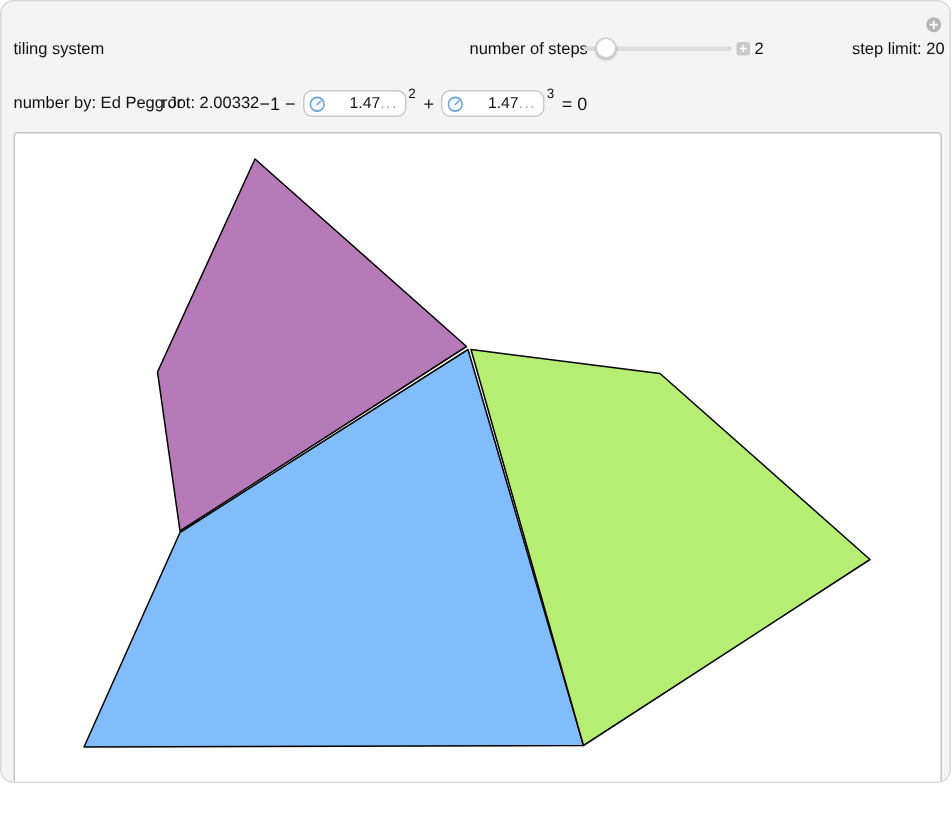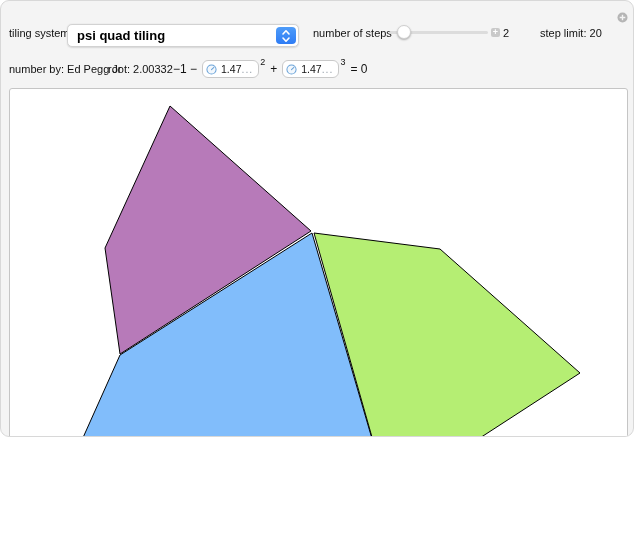--- a/index.html
+++ b/index.html
@@ -1,19 +1,19 @@
 <!DOCTYPE html>
 <html><head>
 <meta charset="utf-8">
 <style>
   * { margin: 0; padding: 0; box-sizing: border-box; }
   html, body { background: #ffffff; font-family: "Liberation Sans", sans-serif; }
   .window {
     position: relative;
-    width: 634px; height: 437px;
+    width: 634px; height: 522px;
     background: #f4f4f4;
     border: 1px solid #d8d8d8;
     border-radius: 9px;
     overflow: hidden;
   }
   .lbl {
     position: absolute;
     font-size: 11px; color: #111;
     white-space: nowrap;
   }
@@ -69,21 +69,21 @@
   .root-box {
     display: inline-flex; align-items: center;
     height: 18px;
     margin-left: 5px;
     padding: 0 5px 0 3px;
     background: #ffffff;
     border: 1px solid #c9c9c9;
     border-radius: 6px;
     font-size: 10.5px;
   }
-  .root-box .num { margin-left: 4px; color: #111; }
+  .root-box .num { margin-left: 16px; color: #111; }
   .root-box .dots { color: #9aa4ae; letter-spacing: 1px; }
   .sup { font-size: 9px; position: relative; top: -7px; margin-left: 1px; }
   .op { margin-left: 5px; }
   
   .canvas {
     position: absolute; left: 8px; top: 87px;
     width: 619px; height: 460px;
     background: #ffffff;
     border: 1px solid #c5c5c5;
     border-radius: 3px;
@@ -98,43 +98,32 @@
     border-left: 1px solid #cccccc;
   }
 </style>
 </head>
 <body>
 
 <div class="window">
 
   <span class="lbl" style="left:8px; top:26px;">tiling system</span>
 
-  <div class="dropdown">
-    <span class="dropdown-text">psi quad tiling</span>
-    <div class="dropdown-btn">
-      <span style="display:flex;">
-        <svg width="10" height="14" viewBox="0 0 10 14">
-          <path d="M2 5 L5 1.8 L8 5" fill="none" stroke="#ffffff" stroke-width="1.6" stroke-linecap="round" stroke-linejoin="round"></path>
-          <path d="M2 9 L5 12.2 L8 9" fill="none" stroke="#ffffff" stroke-width="1.6" stroke-linecap="round" stroke-linejoin="round"></path>
-        </svg>
-      </span>
-    </div>
-  </div>
 
   <span class="lbl" style="left:312px; top:26px;">number of steps</span>
 
   <div class="slider-track">
     <div class="slider-thumb" style="left: calc(15% - 7px);"></div>
   </div>
 
   <div class="stepper">+</div>
 
   <span class="lbl" style="left:502px; top:26px;">2</span>
 
-  <span class="lbl" style="left:539px; top:26px;">step limit: 20</span>
+  <span class="lbl" style="left:567px; top:26px;">step limit: 20</span>
 
   <div class="gear-btn">
     <svg width="11" height="11" viewBox="0 0 11 11">
       <circle cx="5.5" cy="5.5" r="5" fill="#b5b5b5"></circle>
       <line x1="5.5" y1="2.7" x2="5.5" y2="8.3" stroke="#f4f4f4" stroke-width="1.4"></line>
       <line x1="2.7" y1="5.5" x2="8.3" y2="5.5" stroke="#f4f4f4" stroke-width="1.4"></line>
     </svg>
   </div>
 
   <span class="lbl" style="left:8px; top:62px;">number by: Ed Pegg Jr</span>

